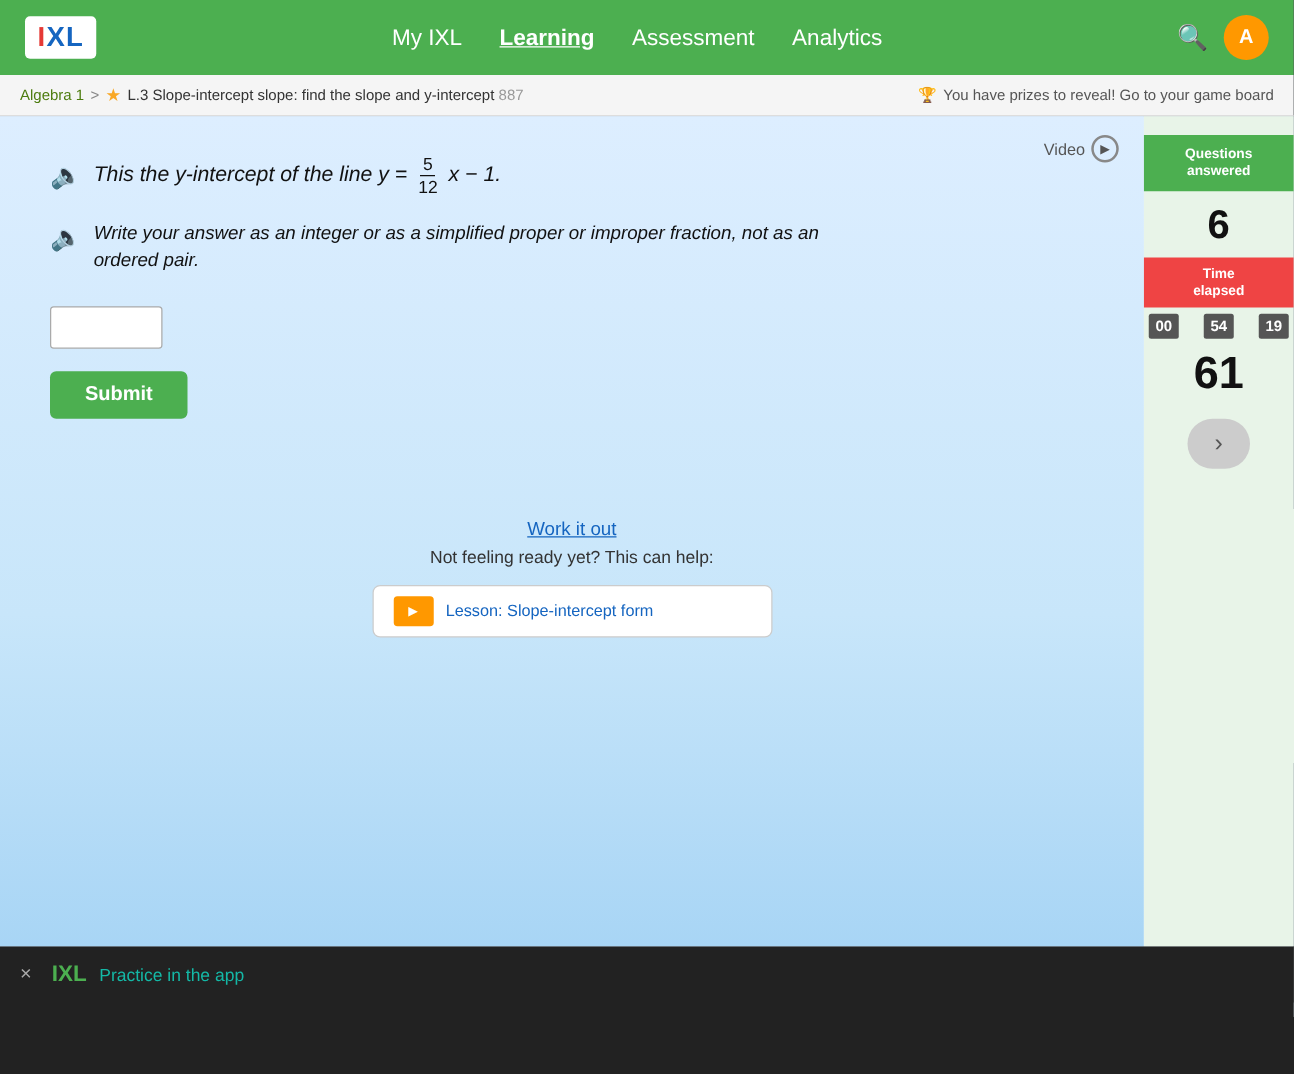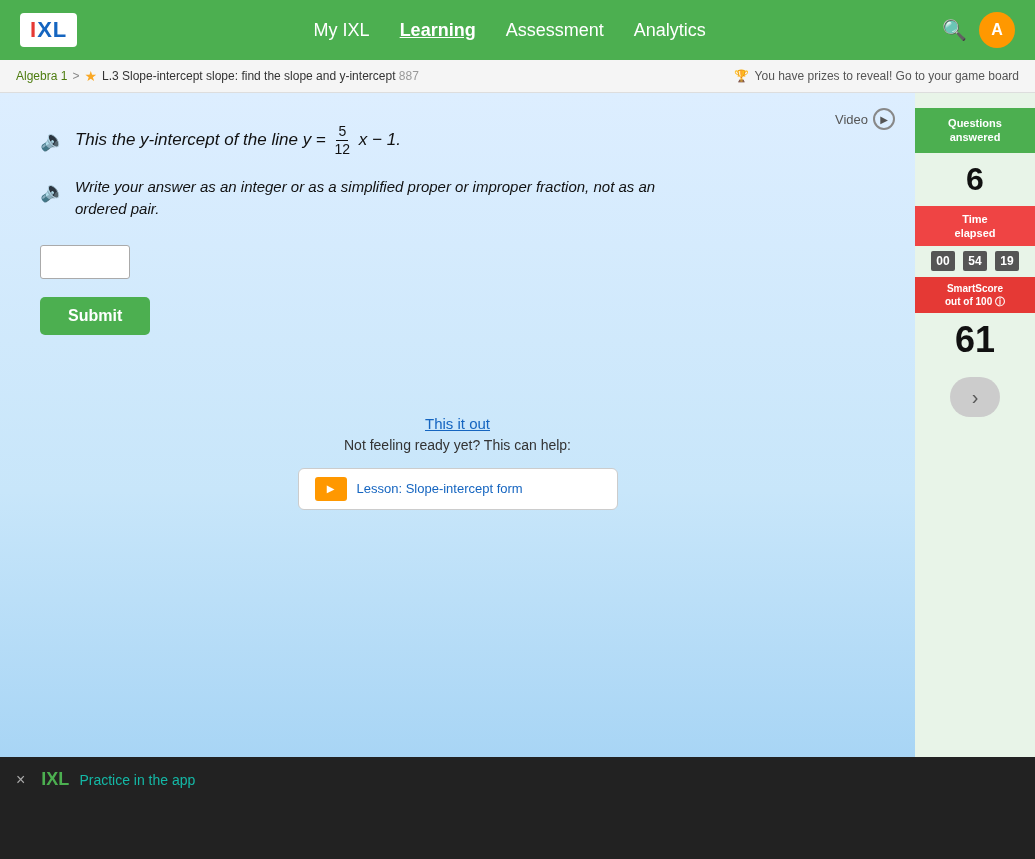--- a/index.html
+++ b/index.html
@@ -266,21 +266,21 @@
       text-align: center;
       padding: 6px 5px;
       font-size: 11px;
       font-weight: bold;
       line-height: 1.3;
       margin-top: 4px;
     }
     .time-display {
       display: flex;
       justify-content: center;
-      gap: 8px;
+      gap: 20px;
       margin-top: 5px;
     }
     .time-segment {
       background: #555;
       color: white;
       font-size: 12px;
       font-weight: bold;
       padding: 3px 5px;
       border-radius: 2px;
       min-width: 24px;
@@ -409,21 +409,21 @@
     </div>
 
     
     <input class="answer-input" type="text" placeholder="" style="">
 
     
     <button class="submit-btn">Submit</button>
 
     
     <div class="work-it-out">
-      <a class="work-it-out-link">This it out</a>
+      <a class="work-it-out-link">Work it out</a>
       <div class="not-ready-text">Not feeling ready yet? This can help:</div>
       <div class="lesson-card">
         <div class="lesson-thumb">▶</div>
         <span>Lesson: Slope-intercept form</span>
       </div>
     </div>
 
   </div>
 
   <div class="right-sidebar">
@@ -435,23 +435,20 @@
 
     <div class="time-box">
       <span>Time<br>elapsed</span>
     </div>
     <div class="time-display">
       <span class="time-segment">00</span>
       <span class="time-segment">54</span>
       <span class="time-segment">19</span>
     </div>
 
-    <div class="smartscore-box">
-      <span>SmartScore<br>out of 100 ⓘ</span>
-    </div>
     <div class="smartscore-value">61</div>
 
     <div class="arrow-btn">›</div>
 
   </div>
 
 </div>
 
 <div class="bottom-app-bar">
   <span class="bottom-close">×</span>

